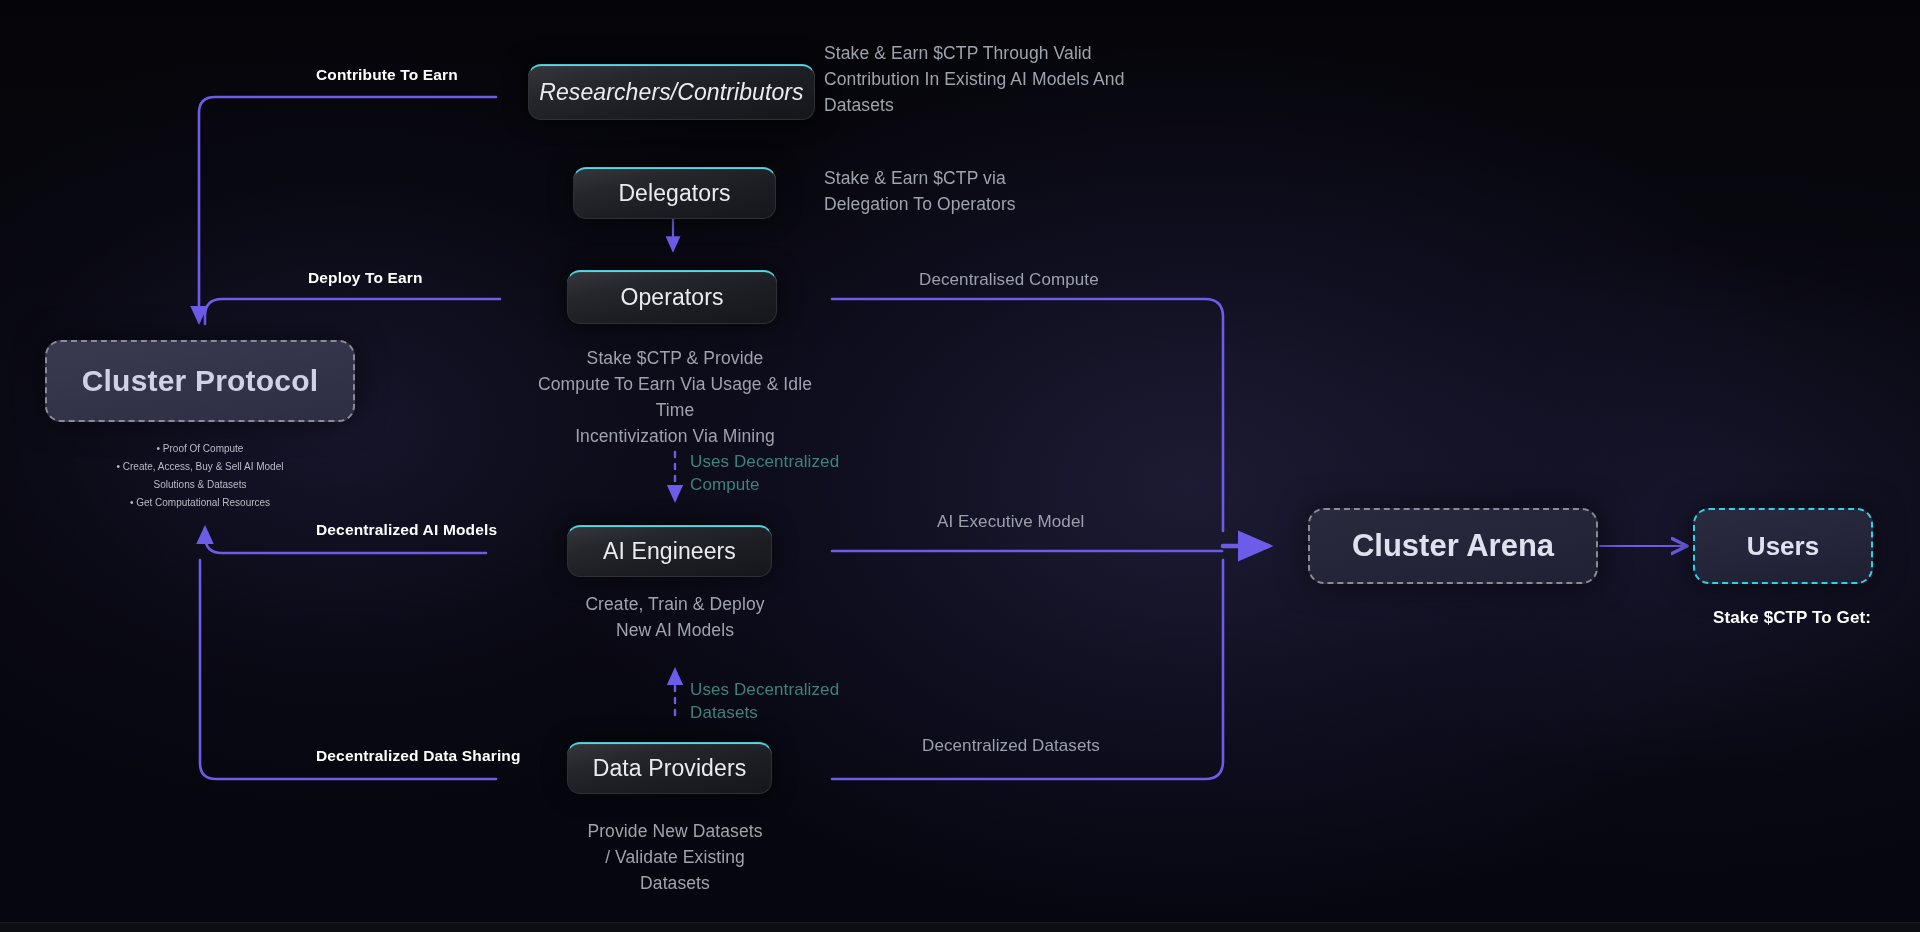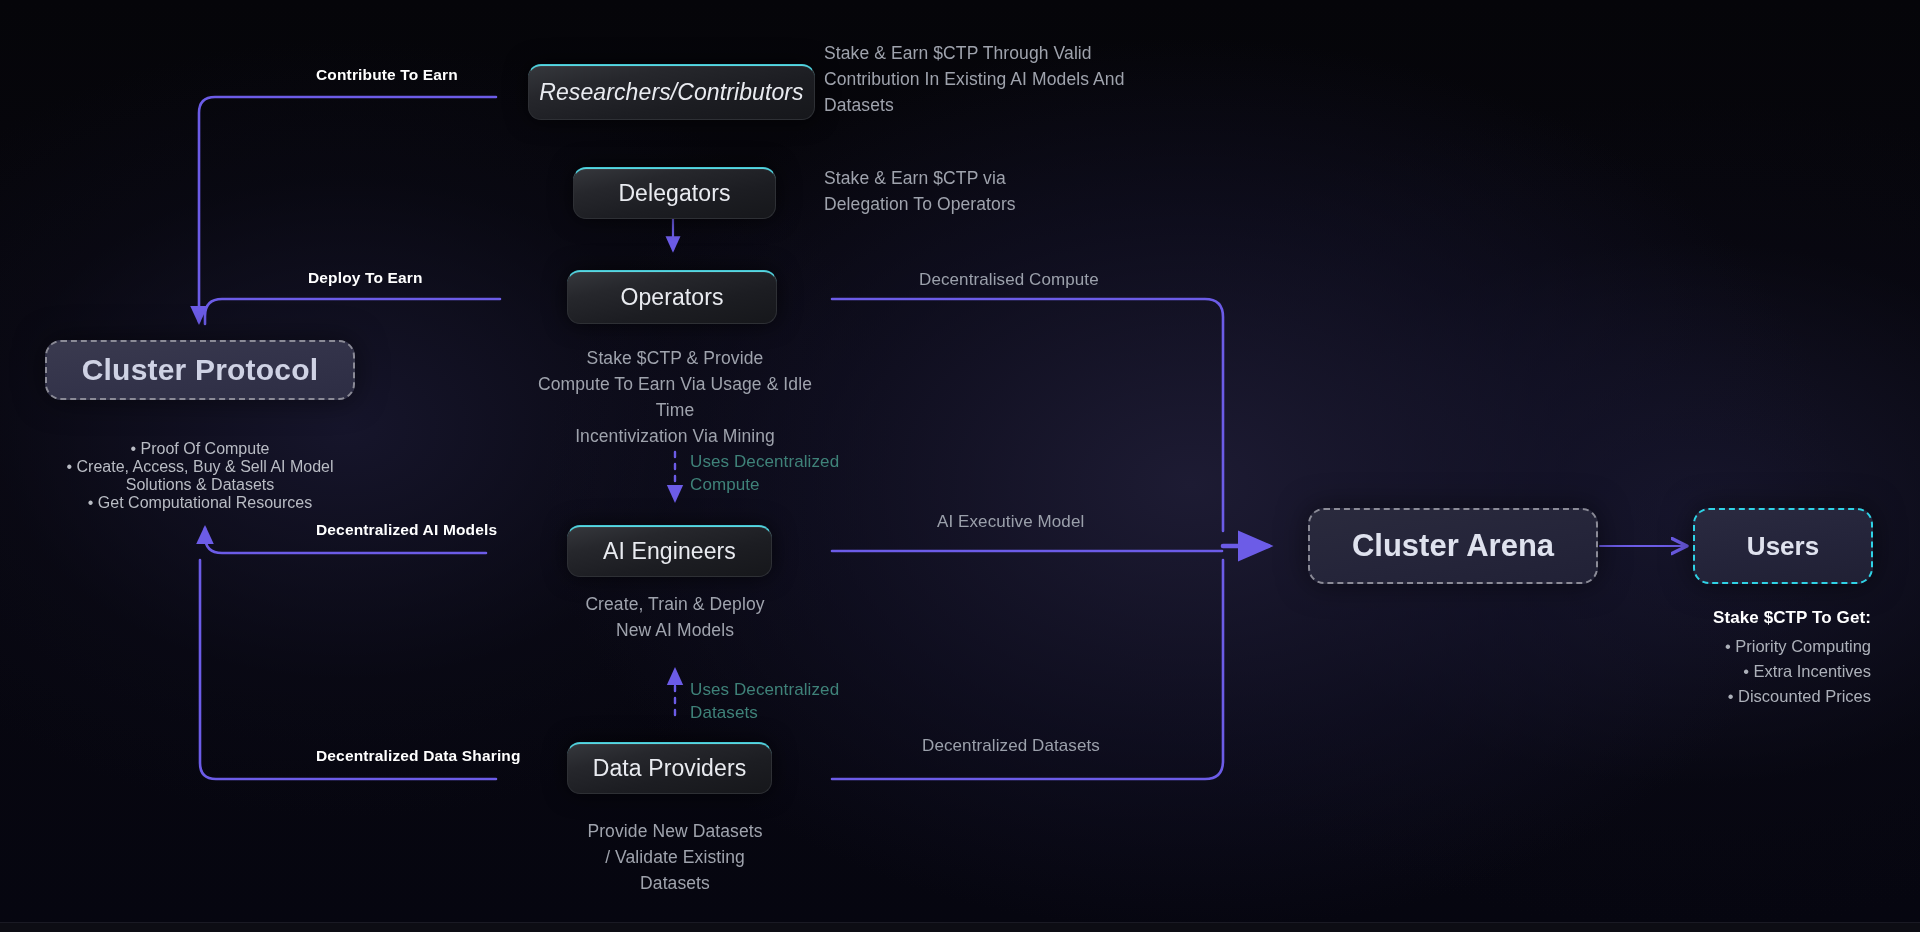--- a/index.html
+++ b/index.html
@@ -73,21 +73,21 @@
   }
   .glabel {
     position:absolute; color:#9ba0ab; font-size:17px; font-weight:400;
     letter-spacing:0.1px; white-space:nowrap;
   }
   .tlabel {
     position:absolute; color:#3f8279; font-size:17px; line-height:23px;
     letter-spacing:0.1px;
   }
   .bullets {
-    position:absolute; color:#b9bcc4; font-size:16px; line-height:18px;
+    position:absolute; color:#b9bcc4; font-size:10px; line-height:18px;
     text-align:center; list-style:none;
   }
   .bullets li { white-space:nowrap; }
   .bullets li::before { content:"•  "; color:#b9bcc4; }
   .bullets li.wrapline::before { content:""; }
   .usertitle {
     position:absolute; color:#ffffff; font-size:17px; font-weight:700;
     white-space:nowrap; letter-spacing:0.1px;
   }
   .userlist {
@@ -137,21 +137,21 @@
 
       <path d="M1600,546 L1685,546" stroke-width="2" marker-end="url(#ar-open)"></path>
     </g>
 
     <g fill="none" stroke="#6c5ce7" stroke-width="2.4" stroke-dasharray="5 7" stroke-linecap="round">
       <path d="M675,452 L675,500" marker-end="url(#ar-purple)"></path>
       <path d="M675,715 L675,670" marker-end="url(#ar-purple)"></path>
     </g>
   </svg>
 
-  <div class="dashnode dash-gray" style="left:45px; top:340px; width:310px; height:60px;">
+  <div class="dashnode dash-gray" style="left:45px; top:340px; width:310px; height:82px;">
     <span style="font-size:30px; font-weight:700; color:#cfd2e4; letter-spacing:0.2px;">Cluster Protocol</span>
   </div>
 
   <ul class="bullets" style="left:40px; top:440px; width:320px;">
     <li>Proof Of Compute</li>
     <li>Create, Access, Buy &amp; Sell AI Model</li>
     <li class="wrapline">Solutions &amp; Datasets</li>
     <li>Get Computational Resources</li>
   </ul>
 
@@ -190,25 +190,20 @@
 
   <div class="dashnode dash-gray arena" style="left:1308px; top:508px; width:290px; height:76px;">
     <span style="font-size:31px; font-weight:700; color:#dfe2ee;">Cluster Arena</span>
   </div>
 
   <div class="dashnode dash-cyan" style="left:1693px; top:508px; width:180px; height:76px;">
     <span style="font-size:26px; font-weight:700; color:#dfe2ee;">Users</span>
   </div>
 
   <div class="usertitle" style="right:49px; top:608px;">Stake $CTP To Get:</div>
-  <ul class="userlist" style="right:49px; top:634px;">
-    <li>Priority Computing</li>
-    <li>Extra Incentives</li>
-    <li>Discounted Prices</li>
-  </ul>
 
   <div class="wlabel" style="left:316px; top:66px;">Contribute To Earn</div>
   <div class="wlabel" style="left:308px; top:269px;">Deploy To Earn</div>
   <div class="wlabel" style="left:316px; top:521px;">Decentralized AI Models</div>
   <div class="wlabel" style="left:316px; top:747px;">Decentralized Data Sharing</div>
 
   <div class="glabel" style="left:919px; top:270px;">Decentralised Compute</div>
   <div class="glabel" style="left:937px; top:512px;">AI Executive Model</div>
   <div class="glabel" style="left:922px; top:736px;">Decentralized Datasets</div>
 

